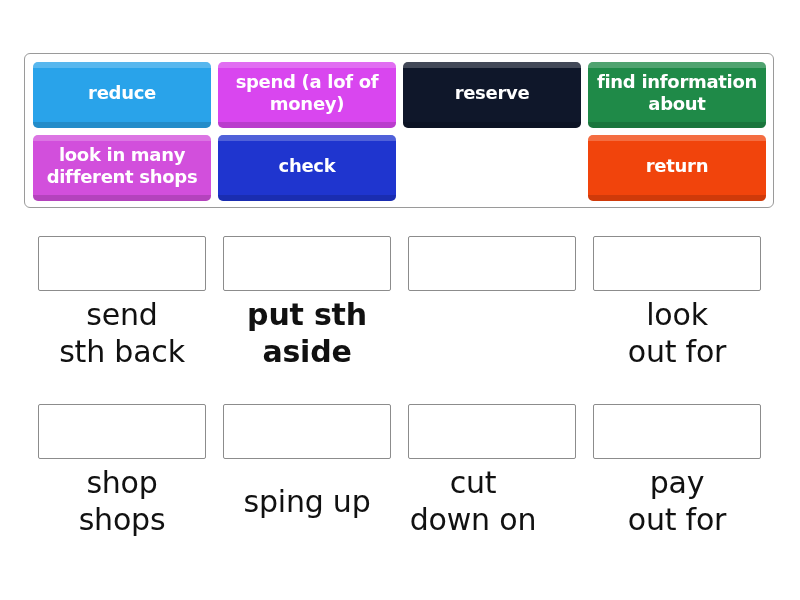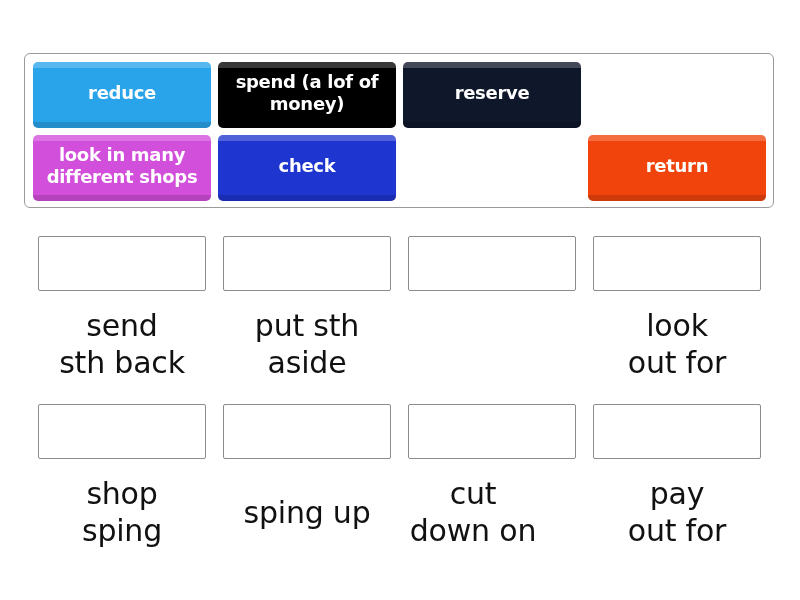--- a/index.html
+++ b/index.html
@@ -75,67 +75,69 @@
     .drop-label {
       position: absolute;
       width: 200px;
       text-align: center;
       color: #111111;
       font-family: "DejaVu Sans", "Liberation Sans", sans-serif;
       font-size: 30px;
       line-height: 37px;
       white-space: pre-line;
       letter-spacing: -0.2px;
-      margin-top: 11px;
     }
   </style>
 </head>
 <body>
 
 <div class="stage">
 
   <div class="tile-tray"></div>
 
   <div class="tile" style="left: 33px; top: 62px; background: rgb(41, 163, 234);">
     <span>reduce</span>
   </div>
-  <div class="tile" style="left: 218px; top: 62px; background: #000000;">
+  <div class="tile" style="left: 218px; top: 62px; background: #d946ef;">
     <span>spend (a lof of money)</span>
   </div>
   <div class="tile" style="left: 403px; top: 62px; background: #0f172a;">
     <span>reserve</span>
+  </div>
+  <div class="tile" style="left: 588px; top: 62px; background: rgb(31, 138, 72);">
+    <span>find information about</span>
   </div>
 
   <div class="tile" style="left: 33px; top: 135px; background: rgb(210, 79, 220);">
     <span>look in many different shops</span>
   </div>
   <div class="tile" style="left: 218px; top: 135px; background: rgb(31, 53, 207);">
     <span>check</span>
   </div>
   <div class="tile" style="left: 588px; top: 135px; background: rgb(241, 68, 12); align-items: center;">
     <span>return</span>
   </div>
 
   <div class="drop-box" style="left:38px; top:236px;"></div>
   <div class="drop-label" style="left:22px; top:296px;">send
 sth back</div>
 
   <div class="drop-box" style="left:223px; top:236px;"></div>
-  <div class="drop-label" style="left:207px; top:296px;">put sth
+  <div class="drop-label" style="left:207px; top:296px;font-weight:bold;">put sth
 aside</div>
 
   <div class="drop-box" style="left:408px; top:236px;"></div>
 
   <div class="drop-box" style="left:593px; top:236px;"></div>
   <div class="drop-label" style="left:577px; top:296px;">look
 out for</div>
 
   <div class="drop-box" style="left:38px; top:404px;"></div>
   <div class="drop-label" style="left:22px; top:464px;">shop
-sping</div>
+shops</div>
 
   <div class="drop-box" style="left:223px; top:404px;"></div>
   <div class="drop-label" style="left:207px; top:483px;">sping up</div>
 
   <div class="drop-box" style="left:408px; top:404px;"></div>
   <div class="drop-label" style="left:373px; top:464px;">cut
 down on</div>
 
   <div class="drop-box" style="left:593px; top:404px;"></div>
   <div class="drop-label" style="left:577px; top:464px;">pay

